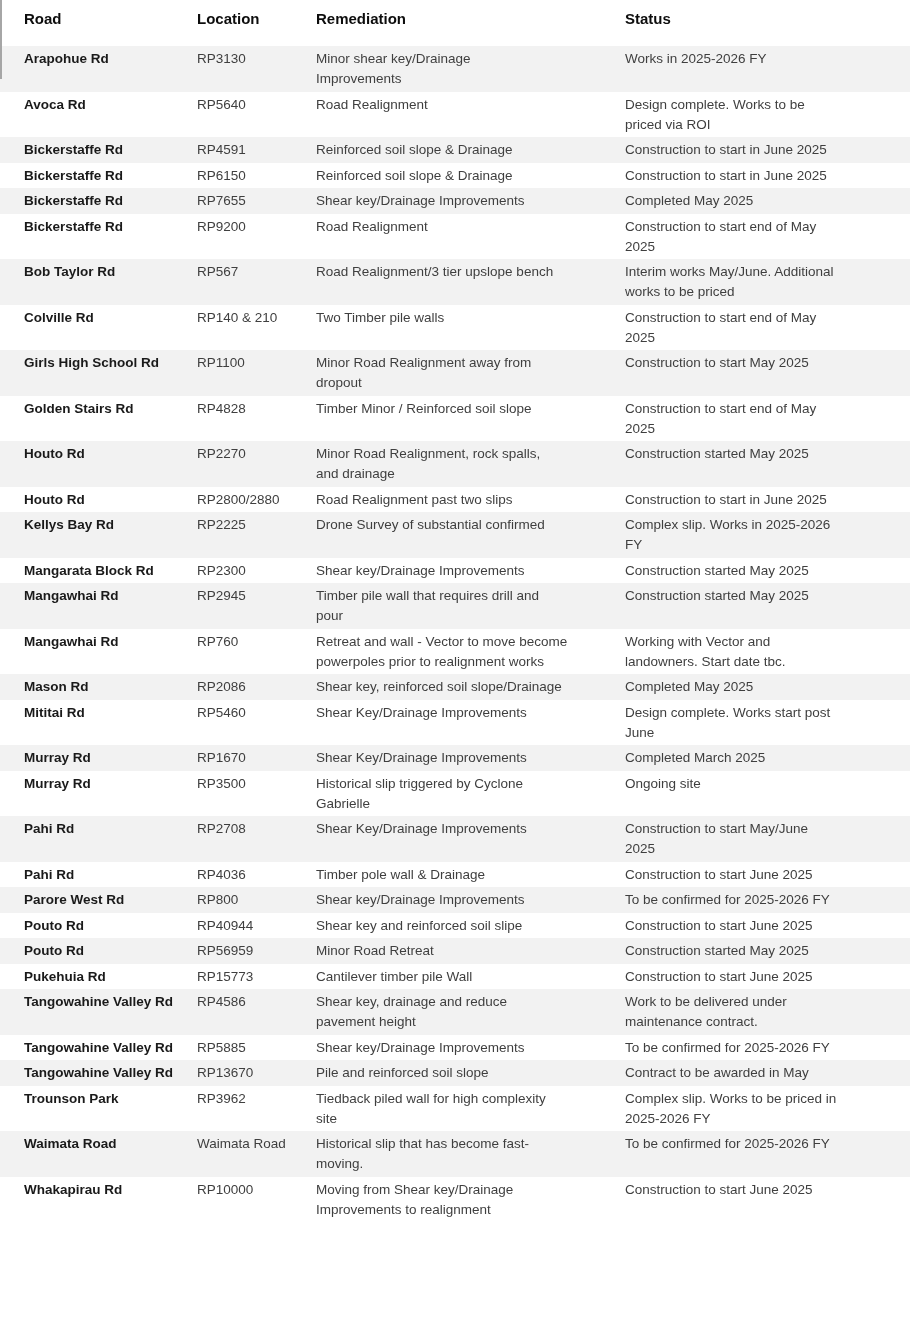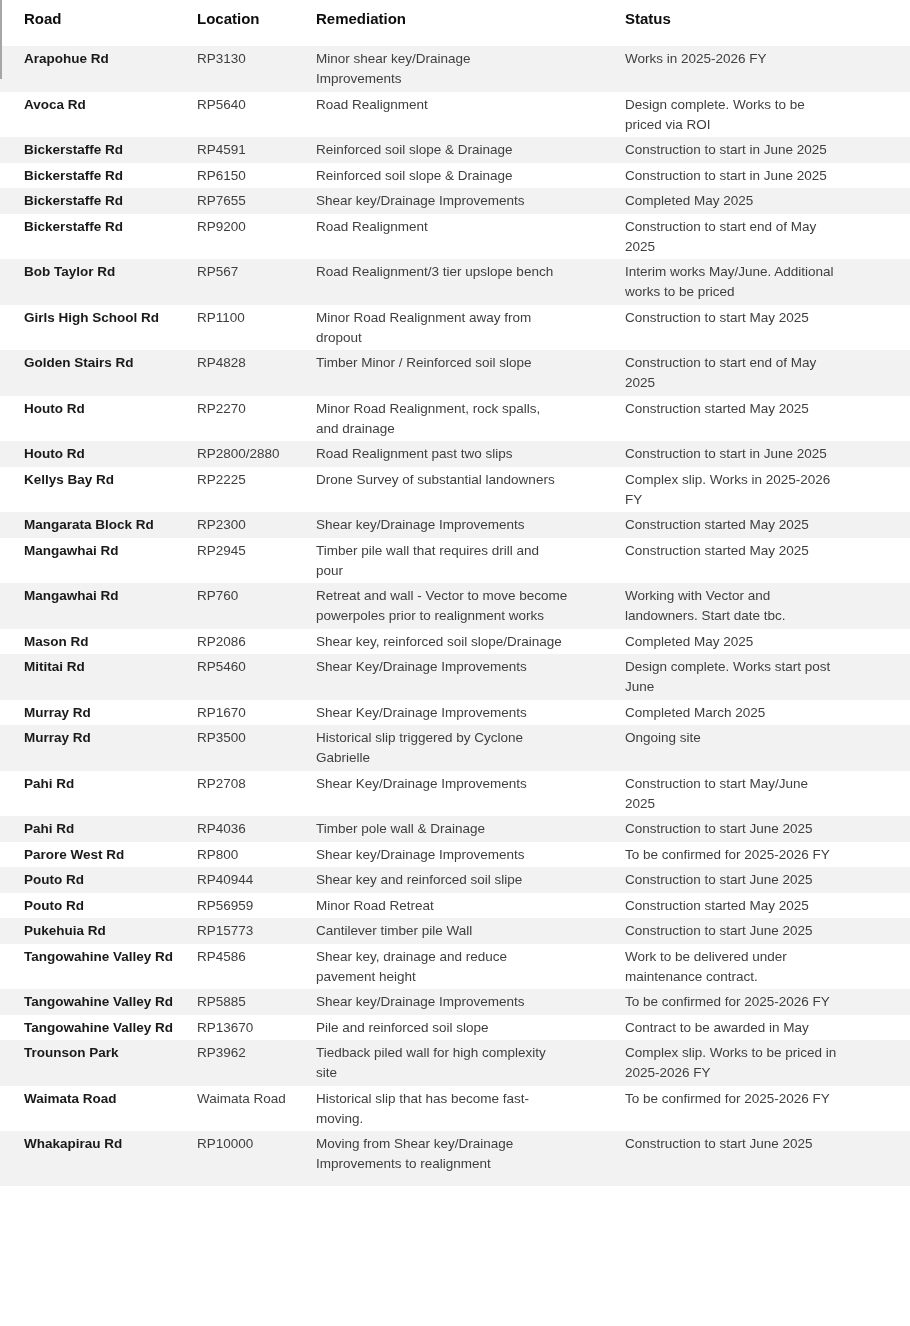--- a/index.html
+++ b/index.html
@@ -122,20 +122,27 @@
 2025</td>
   </tr>
       <tr>
     <td class="road first">Bob Taylor Rd</td>
     <td class="loc">RP567</td>
     <td class="rem">Road Realignment/3 tier upslope bench</td>
     <td class="status">Interim works May/June. Additional
 works to be priced</td>
   </tr>
       <tr>
+    <td class="road first">Colville Rd</td>
+    <td class="loc">RP140 &amp; 210</td>
+    <td class="rem">Two Timber pile walls</td>
+    <td class="status">Construction to start end of May
+2025</td>
+  </tr>
+      <tr>
     <td class="road first">Girls High School Rd</td>
     <td class="loc">RP1100</td>
     <td class="rem">Minor Road Realignment away from
 dropout</td>
     <td class="status">Construction to start May 2025</td>
   </tr>
       <tr>
     <td class="road first">Golden Stairs Rd</td>
     <td class="loc">RP4828</td>
     <td class="rem">Timber Minor / Reinforced soil slope</td>
@@ -151,21 +158,21 @@
   </tr>
       <tr>
     <td class="road first">Houto Rd</td>
     <td class="loc">RP2800/2880</td>
     <td class="rem">Road Realignment past two slips</td>
     <td class="status">Construction to start in June 2025</td>
   </tr>
       <tr>
     <td class="road first">Kellys Bay Rd</td>
     <td class="loc">RP2225</td>
-    <td class="rem">Drone Survey of substantial landowners</td>
+    <td class="rem">Drone Survey of substantial confirmed</td>
     <td class="status">Complex slip. Works in 2025-2026
 FY</td>
   </tr>
       <tr>
     <td class="road first">Mangarata Block Rd</td>
     <td class="loc">RP2300</td>
     <td class="rem">Shear key/Drainage Improvements</td>
     <td class="status">Construction started May 2025</td>
   </tr>
       <tr>

